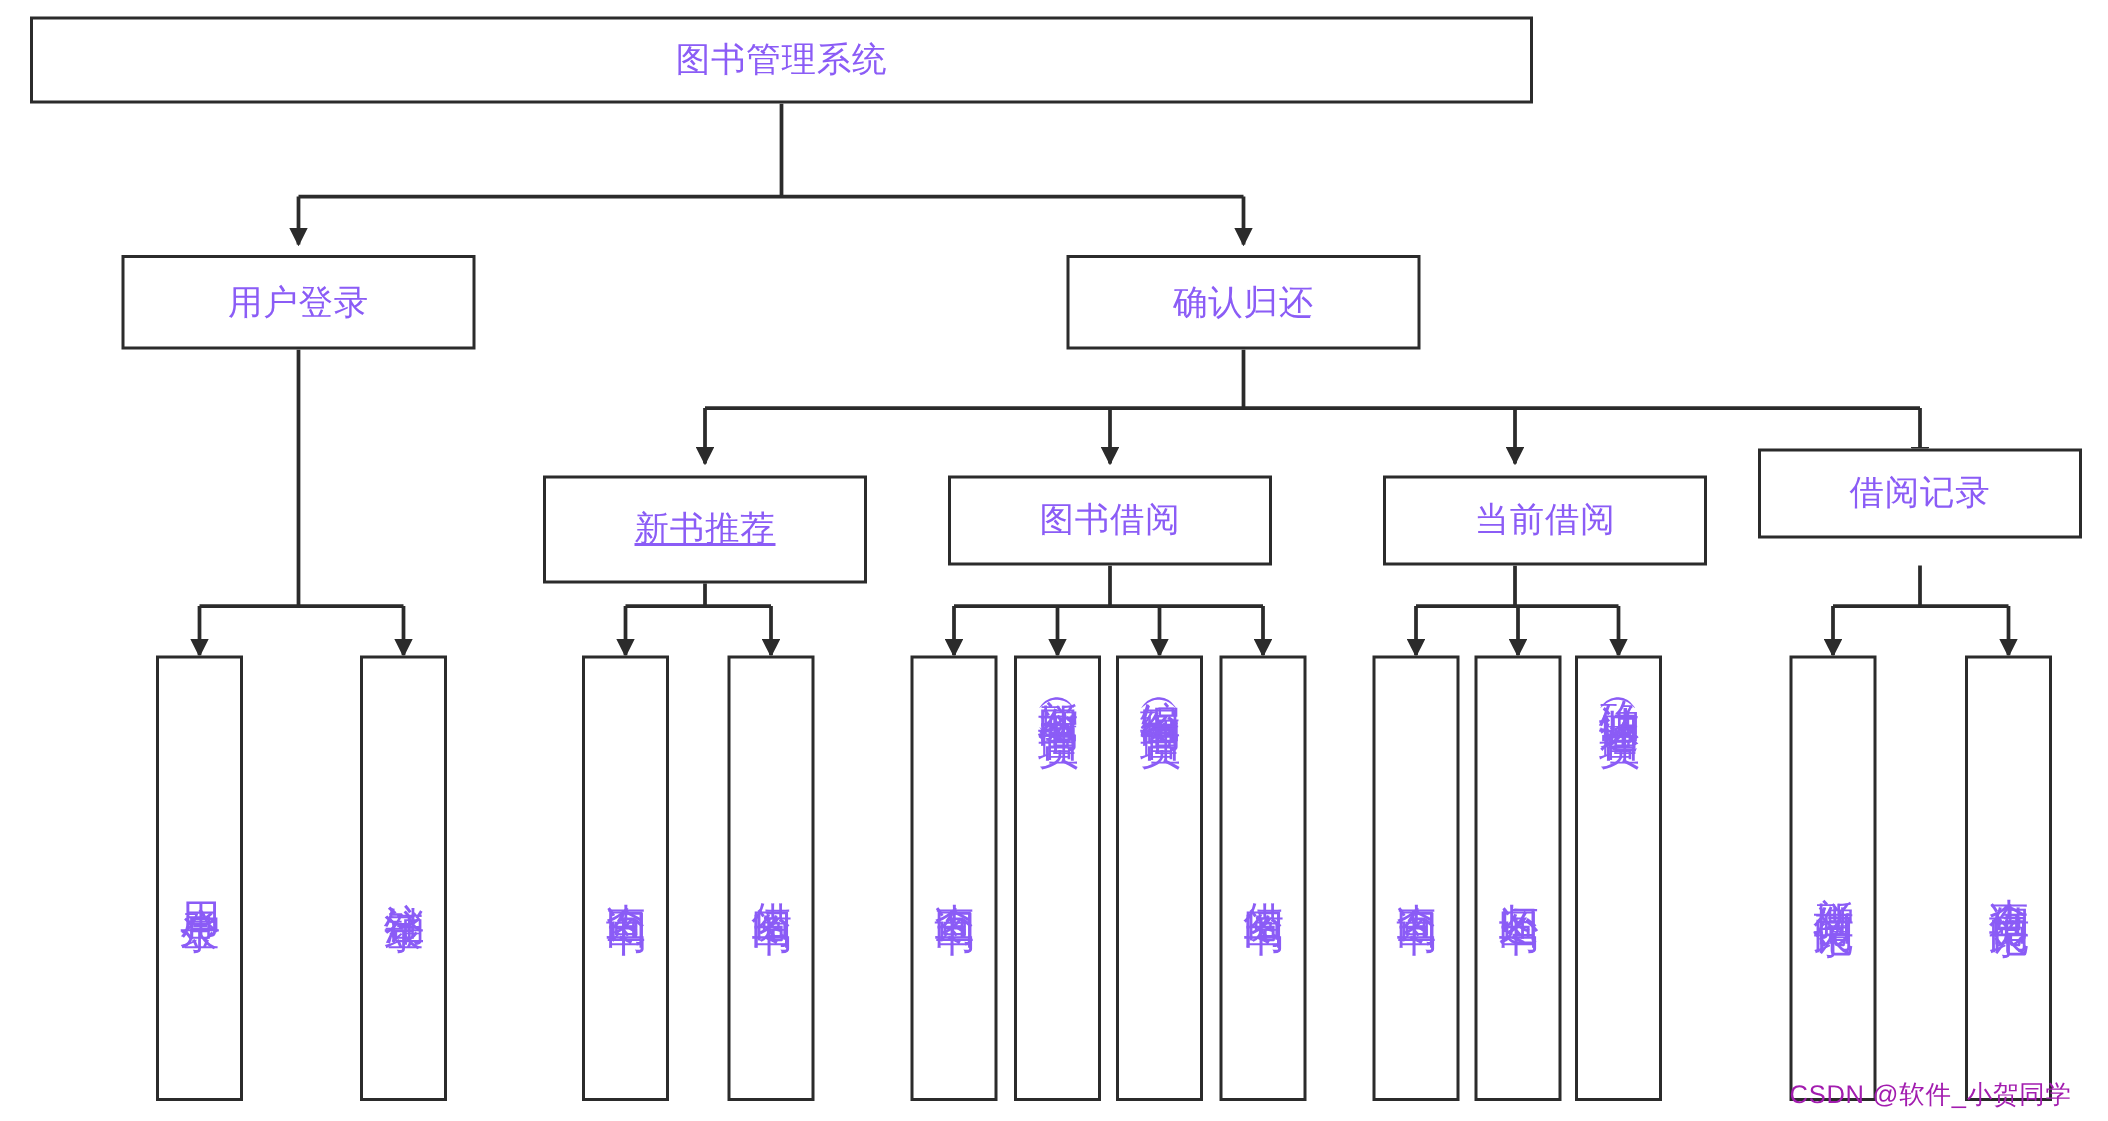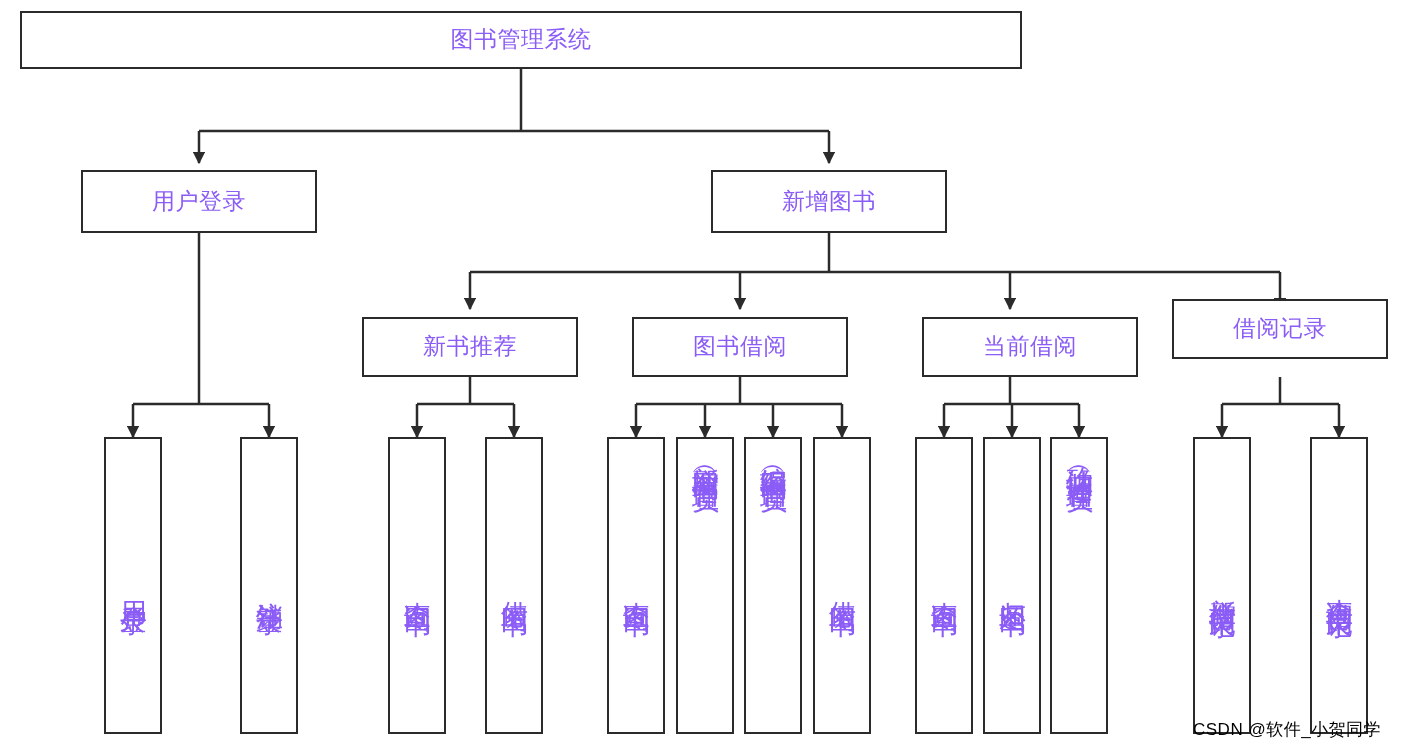--- a/index.html
+++ b/index.html
@@ -62,21 +62,21 @@
     line-height: 1.0;
     letter-spacing: 3px;
     white-space: nowrap;
   }
   .node.vert.top .label {
     align-self: flex-start;
   }
   .watermark {
     position: absolute;
     font-size: 17px;
-    color: #000000;
+    color: #a21caf;
     white-space: nowrap;
     letter-spacing: 0.5px;
   }
 </style>
 </head>
 <body>
 
 <div id="canvas">
 
   <svg id="edges" viewBox="0 0 1405 747" xmlns="http://www.w3.org/2000/svg">
@@ -131,24 +131,24 @@
 
   <div class="node horiz root" style="left:20px; top:11px; width:1002px; height:58px;">
     <span class="label">图书管理系统</span>
   </div>
 
   <div class="node horiz" style="left:81px; top:170px; width:236px; height:63px;">
     <span class="label">用户登录</span>
   </div>
 
   <div class="node horiz" style="left:711px; top:170px; width:236px; height:63px;">
-    <span class="label">新增图书</span>
-  </div>
-
-  <div class="node horiz" style="left:362px; top:317px; width:216px; height:60px;">
+    <span class="label">确认归还</span>
+  </div>
+
+  <div class="node horiz" style="left:362px; top:317px; width:216px; height:72px;text-decoration:underline;">
     <span class="label">新书推荐</span>
   </div>
 
   <div class="node horiz" style="left:632px; top:317px; width:216px; height:60px;">
     <span class="label">图书借阅</span>
   </div>
 
   <div class="node horiz" style="left:922px; top:317px; width:216px; height:60px;">
     <span class="label">当前借阅</span>
   </div>

